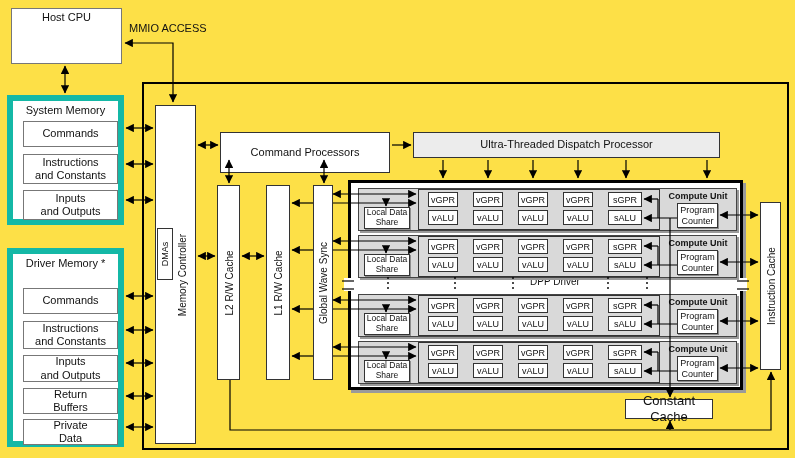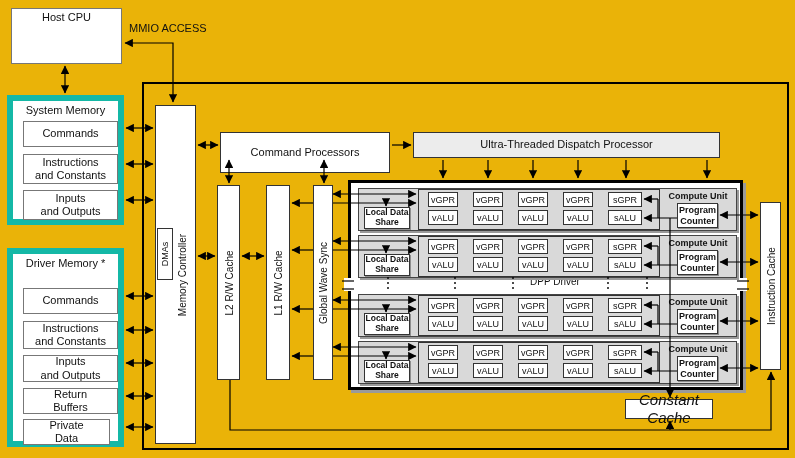--- a/index.html
+++ b/index.html
@@ -1,28 +1,28 @@
 <!DOCTYPE html>
 <html><head>
 <meta charset="utf-8">
 <style>
   html,body{margin:0;padding:0;background:#fff;}
   #canvas{
-    position:relative;width:795px;height:458px;background:#eab308;overflow:hidden;
+    position:relative;width:795px;height:458px;background:#fde047;overflow:hidden;
     font-family:"Liberation Sans","DejaVu Sans",sans-serif;color:#111;
   }
   .box{position:absolute;box-sizing:border-box;background:#fff;border:1px solid #555;}
   .noborder{border:none;background:transparent;}
   .thick{border:6px solid #14b8a6;}
   .lbl{position:absolute;text-align:center;font-size:11px;line-height:1.2;}
   .pre{white-space:pre-line;}
   .vlabel{position:absolute;left:50%;top:50%;transform:translate(-50%,-50%) rotate(-90deg);
           white-space:nowrap;font-size:10px;}
   .shadow{box-shadow:2px 2px 0 #9a9a9a;}
-  .smallshadow{box-shadow:1px 1px 0 #8f8f8f;font-weight:bold;}
+  .smallshadow{box-shadow:1px 1px 0 #8f8f8f;}
   .cu-row{position:absolute;box-sizing:border-box;border:1px solid #444;}
   .cell{position:absolute;box-sizing:border-box;background:#fff;border:1px solid #333;
         font-size:9px;display:flex;align-items:center;justify-content:center;}
   .centerflex{display:flex;align-items:center;justify-content:center;text-align:center;}
   #overlay{position:absolute;left:0;top:0;pointer-events:none;}
 </style>
 </head>
 <body>
 
 <div id="canvas">
@@ -47,21 +47,21 @@
   <div class="box thick" style="left:7px;top:248px;width:117px;height:199px;">
     <div class="lbl pre" style="left:0;right:0;top:3px;">Driver Memory *</div>
     <div id="devmem-items">
         <div class="box lbl pre centerflex" style="left: 10px; top: 34px; width: 95px; height: 26px; border-color: rgb(119, 119, 119);">Commands</div>
         <div class="box lbl pre centerflex" style="left: 10px; top: 67px; width: 95px; height: 28px; border-color: rgb(119, 119, 119);">Instructions
 and Constants</div>
         <div class="box lbl pre centerflex" style="left: 10px; top: 101px; width: 95px; height: 27px; border-color: rgb(119, 119, 119);">Inputs
 and Outputs</div>
         <div class="box lbl pre centerflex" style="left: 10px; top: 134px; width: 95px; height: 26px; border-color: rgb(119, 119, 119);">Return
 Buffers</div>
-        <div class="box lbl pre centerflex" style="left: 10px; top: 165px; width: 87px; height: 26px; border-color: rgb(119, 119, 119);">Private
+        <div class="box lbl pre centerflex" style="left: 10px; top: 165px; width: 95px; height: 26px; border-color: rgb(119, 119, 119);">Private
 Data</div>
       </div>
   </div>
 
   <div class="box thick noborder" style="left:142px;top:82px;width:647px;height:368px;border:2px solid #000;background:transparent;"></div>
 
   <div class="box" style="left:155px;top:105px;width:41px;height:339px;border-color:#333;">
     <div class="vlabel pre" style="left:66%;">Memory Controller</div>
   </div>
   <div class="box" style="left:157px;top:228px;width:16px;height:52px;border-color:#333;">
@@ -158,21 +158,21 @@
       <div class="lbl pre" style="left: 660px; top: 344px; width: 76px; font-size: 9px; font-weight: bold;">Compute Unit</div>
       <div class="cell smallshadow pre" style="left: 677px; top: 356px; width: 41px; height: 25px; text-align: center; line-height: 1.15;">Program
 Counter</div>
     </div>
 
   <div class="box" style="left:760px;top:202px;width:21px;height:168px;border-color:#333;">
     <div class="vlabel pre">Instruction Cache</div>
   </div>
 
   <div class="box centerflex" style="left:625px;top:399px;width:88px;height:20px;border-color:#333;">
-    <span class="lbl pre" style="position:static;font-size:15px;font-style:italic;">Constant Cache</span>
+    <span class="lbl pre" style="position:static;font-size:13px;">Constant Cache</span>
   </div>
 
   <svg id="overlay" width="795" height="458">
     <defs>
       <marker id="ah" viewBox="0 0 8 8" refX="7.5" refY="4" markerWidth="7" markerHeight="7" orient="auto-start-reverse">
           <path d="M0,0 L8,4 L0,8 Z" fill="#000"></path>
         </marker>
     </defs>
     <g id="wires" stroke="#000" stroke-width="1.2" fill="none">
         <path d="M65,66 V93" marker-start="url(#ah)" marker-end="url(#ah)"></path>

